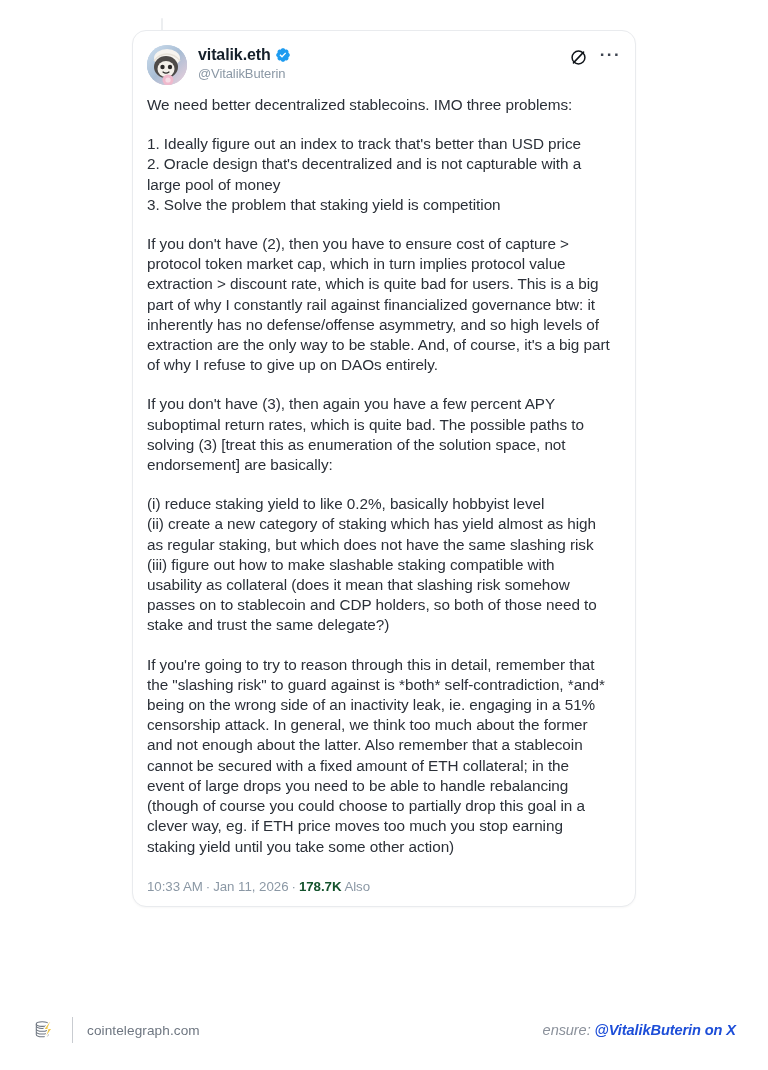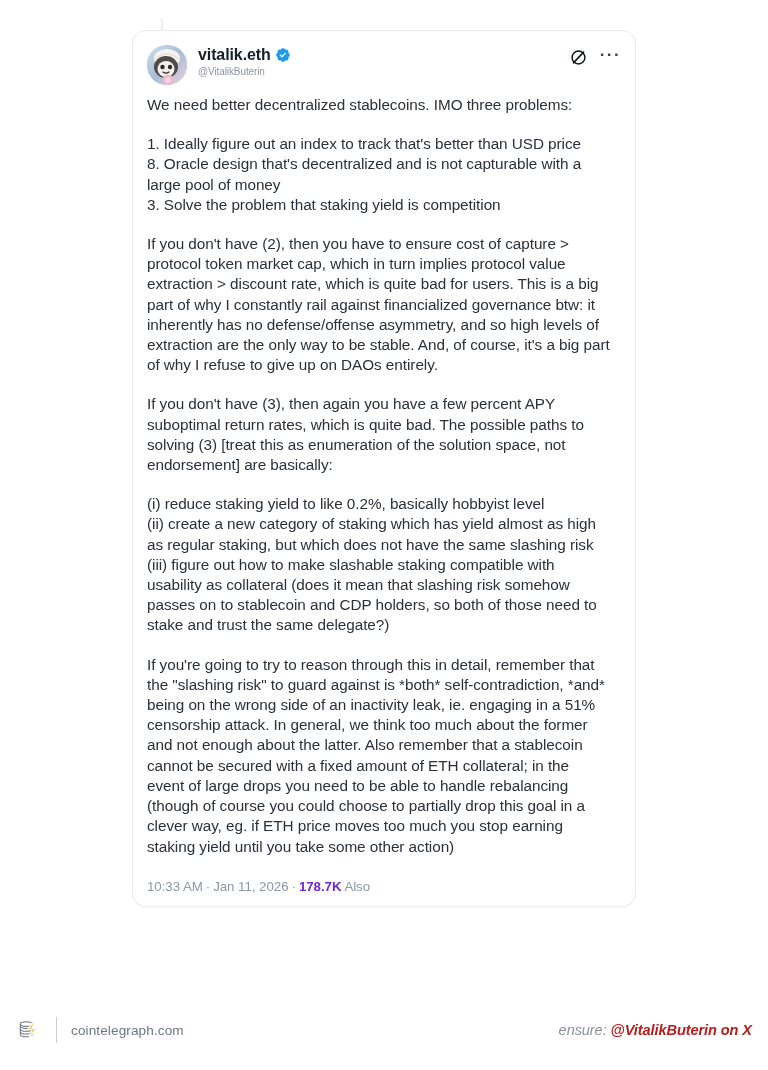--- a/index.html
+++ b/index.html
@@ -85,21 +85,21 @@
   }
   .verified-badge {
     display: inline-flex;
     width: 16px;
     height: 16px;
     flex: 0 0 16px;
   }
   .handle {
     display: block;
     margin-top: 2px;
-    font-size: 10px;
+    font-size: 13px;
     color: #8b98a5;
     letter-spacing: -0.1px;
   }
 
   .header-actions {
     display: flex;
     align-items: center;
     gap: 12px;
     flex: 0 0 auto;
     padding-top: 3px;
@@ -134,35 +134,35 @@
   .tweet-body p:last-child { margin-bottom: 0; }
 
   
   .tweet-meta {
     margin-top: 22px;
     font-size: 13.3px;
     color: #8b98a5;
     letter-spacing: -0.05px;
   }
   .tweet-meta .views-count {
-    color: #6d28d9;
+    color: #14532d;
     font-weight: bold;
   }
   .tweet-meta .dot { padding: 0 3px; }
 
   
   .footer {
     position: absolute;
     left: 0;
     top: 1005px;
     width: 768px;
     height: 50px;
     display: flex;
     align-items: center;
-    padding: 0 16px;
+    padding: 0 32px;
     box-sizing: border-box;
   }
   .brand {
     display: flex;
     align-items: center;
     gap: 14px;
   }
   .brand-logo {
     width: 26px;
     height: 26px;
@@ -182,21 +182,21 @@
   }
   .source-note {
     margin-left: auto;
     font-size: 14.6px;
     font-style: italic;
     color: #8b919b;
     letter-spacing: -0.1px;
   }
   .source-note .source-handle {
     font-weight: bold;
-    color: #b91c1c;
+    color: #1d4ed8;
     font-style: italic;
   }
 </style>
 </head>
 <body>
 
 <div class="page">
 
   <div class="thread-line"></div>
 
@@ -245,21 +245,21 @@
             <path d="M5.6 18.8 L18.4 5.2" stroke="#0f1419" stroke-width="1.9" stroke-linecap="round"></path>
           </svg>
         </span>
         <span class="more-icon">···</span>
       </div>
     </div>
 
     <div class="tweet-body">
       <p>We need better decentralized stablecoins. IMO three problems:</p>
       <p>1. Ideally figure out an index to track that's better than USD price
-8. Oracle design that's decentralized and is not capturable with a large pool of money
+2. Oracle design that's decentralized and is not capturable with a large pool of money
 3. Solve the problem that staking yield is competition</p>
       <p>If you don't have (2), then you have to ensure cost of capture &gt; protocol token market cap, which in turn implies protocol value extraction &gt; discount rate, which is quite bad for users. This is a big part of why I constantly rail against financialized governance btw: it inherently has no defense/offense asymmetry, and so high levels of extraction are the only way to be stable. And, of course, it's a big part of why I refuse to give up on DAOs entirely.</p>
       <p>If you don't have (3), then again you have a few percent APY suboptimal return rates, which is quite bad. The possible paths to solving (3) [treat this as enumeration of the solution space, not endorsement] are basically:</p>
       <p>(i) reduce staking yield to like 0.2%, basically hobbyist level
 (ii) create a new category of staking which has yield almost as high as regular staking, but which does not have the same slashing risk
 (iii) figure out how to make slashable staking compatible with usability as collateral (does it mean that slashing risk somehow passes on to stablecoin and CDP holders, so both of those need to stake and trust the same delegate?)</p>
       <p>If you're going to try to reason through this in detail, remember that the "slashing risk" to guard against is *both* self-contradiction, *and* being on the wrong side of an inactivity leak, ie. engaging in a 51% censorship attack. In general, we think too much about the former and not enough about the latter. Also remember that a stablecoin cannot be secured with a fixed amount of ETH collateral; in the event of large drops you need to be able to handle rebalancing (though of course you could choose to partially drop this goal in a clever way, eg. if ETH price moves too much you stop earning staking yield until you take some other action)</p>
     </div>
 
     <div class="tweet-meta">

